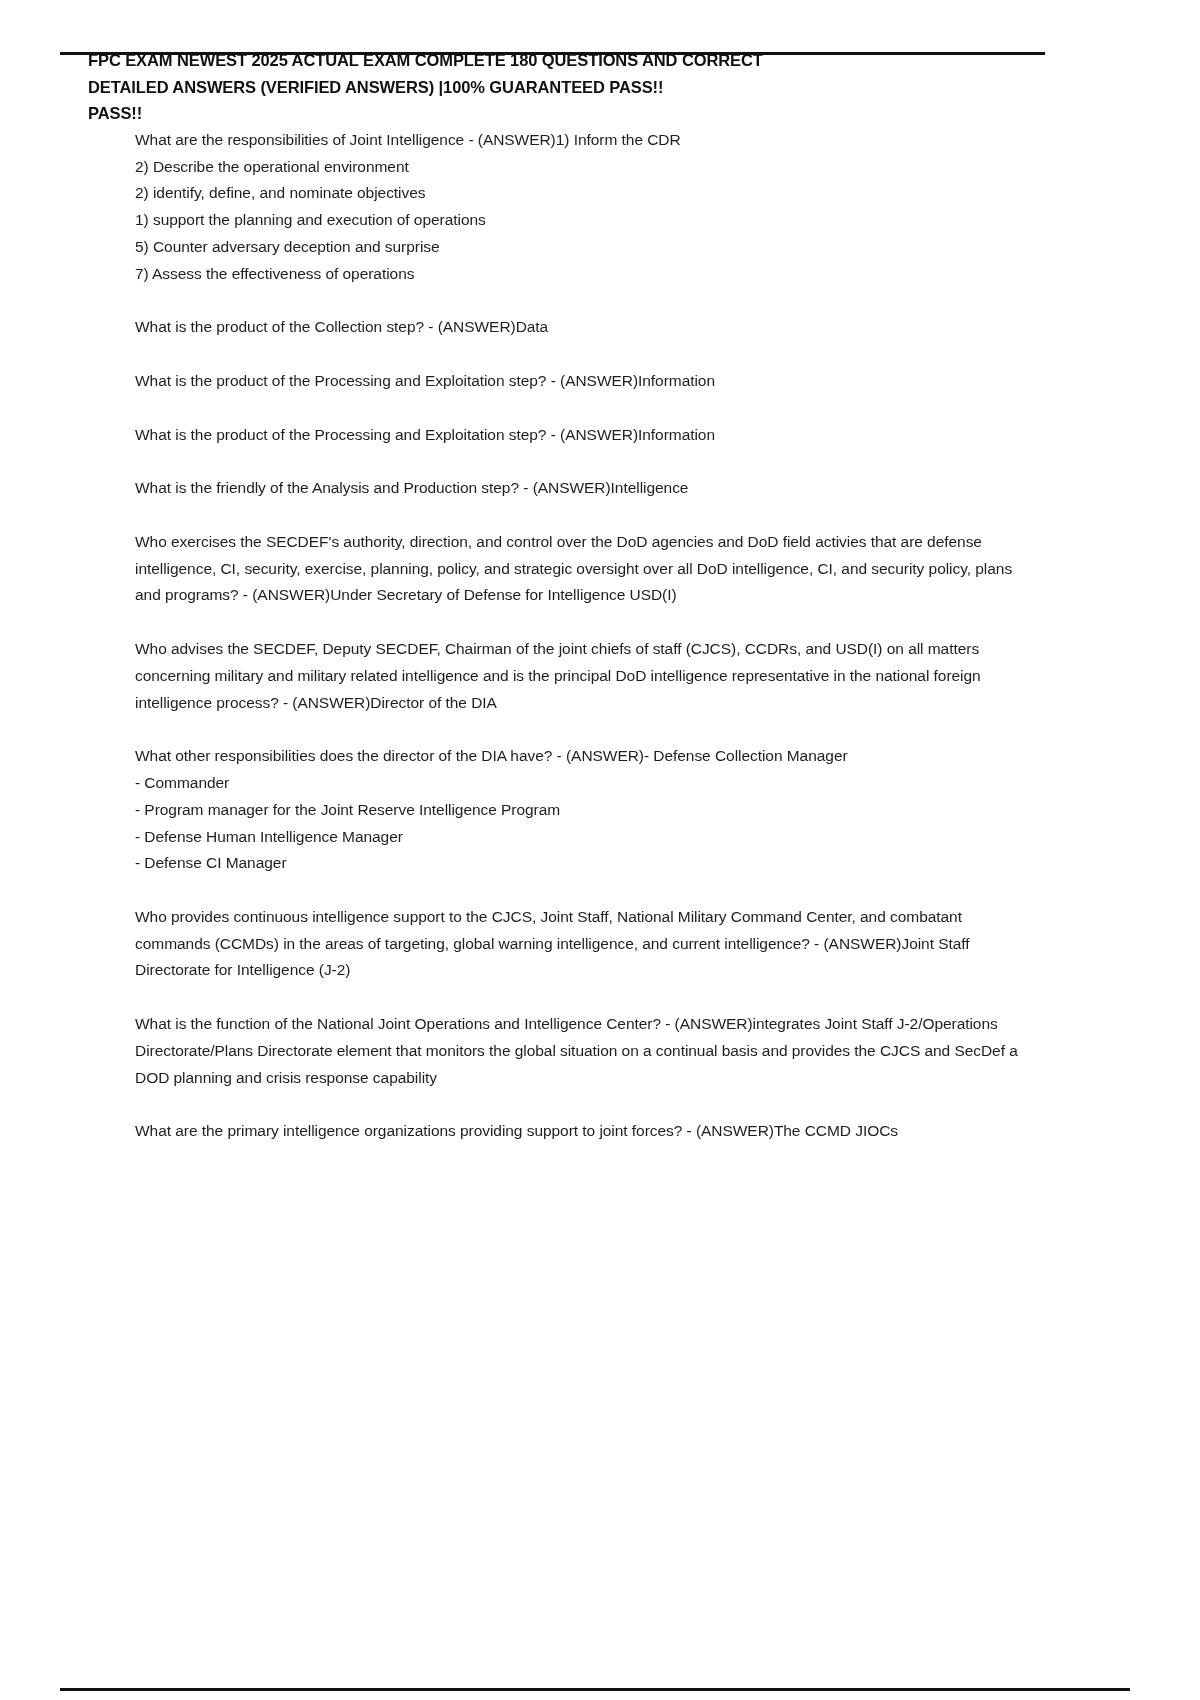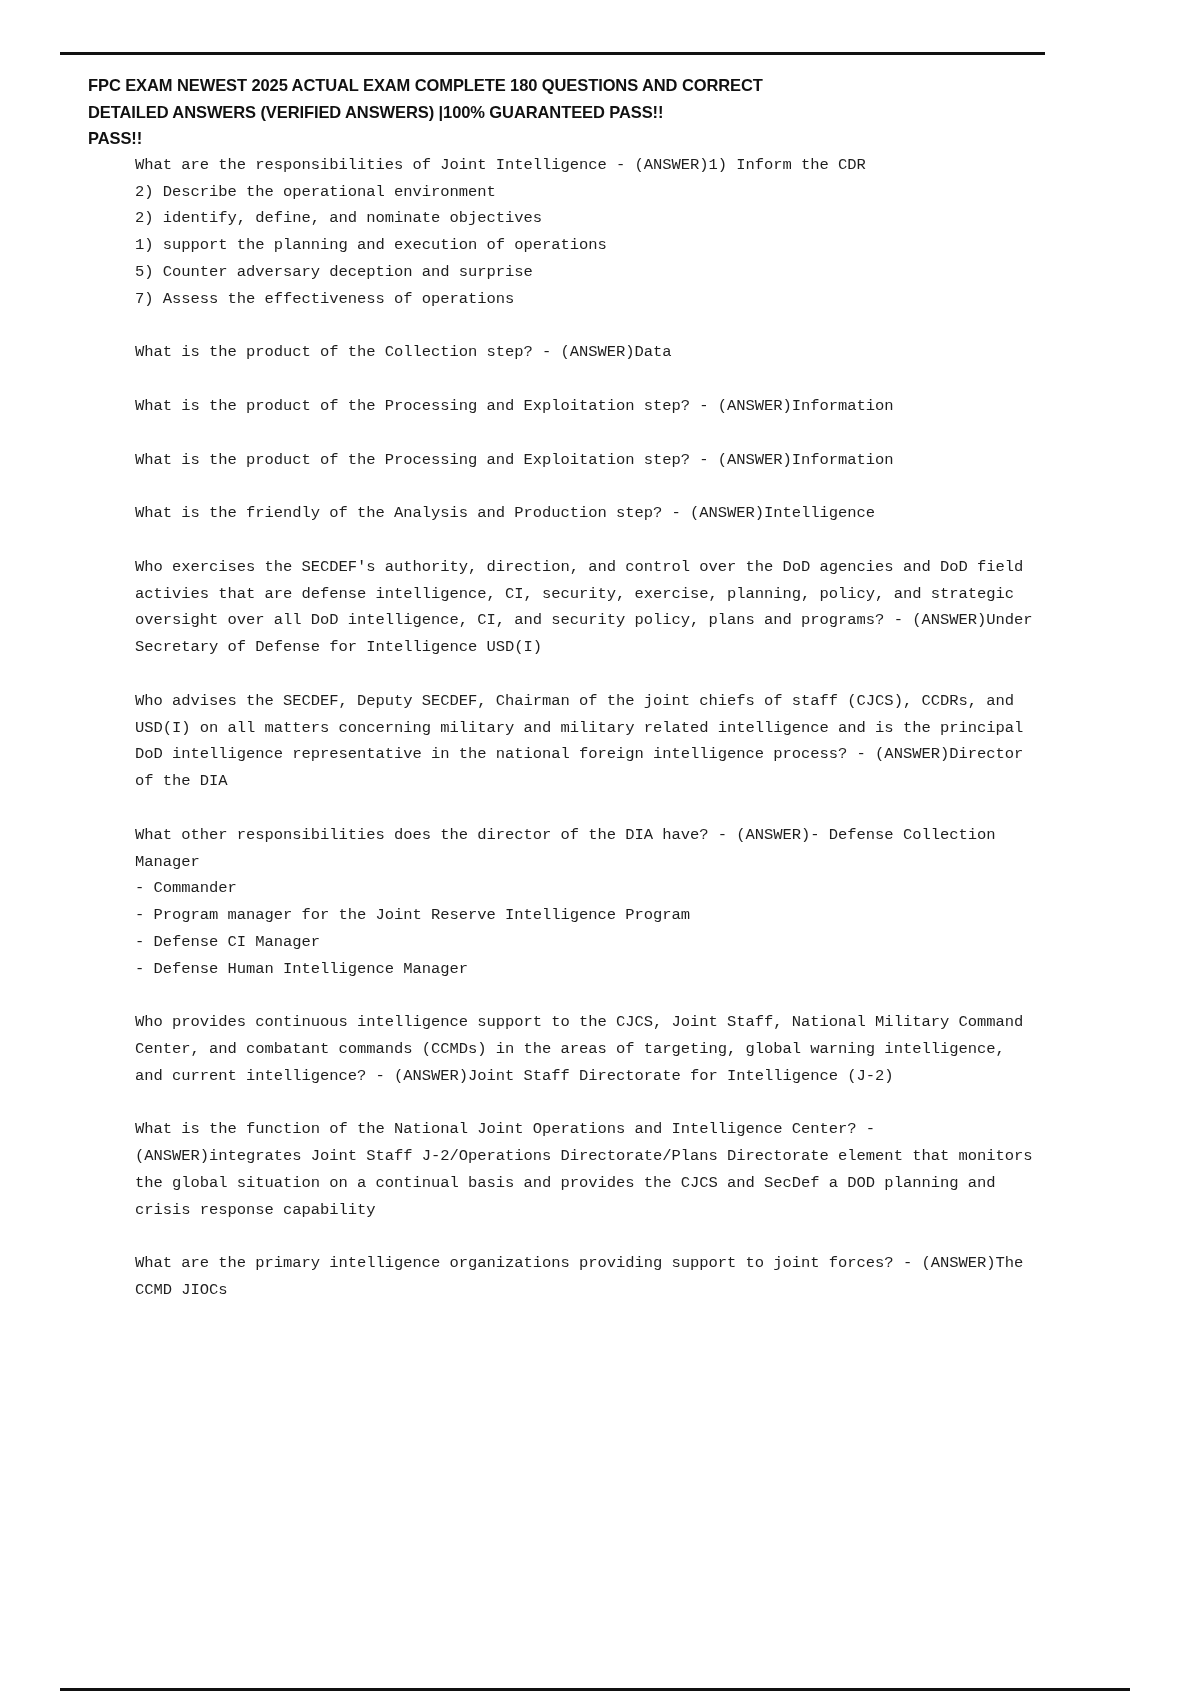--- a/index.html
+++ b/index.html
@@ -34,21 +34,21 @@
     position: absolute;
     left: 60px;
     top: 1688px;
     width: 1070px;
     height: 3px;
     background: #111111;
   }
   .content {
     position: absolute;
     left: 88px;
-    top: 72px;
+    top: 47px;
     width: 1000px;
   }
   .doc-title {
     font-size: 16.5px;
     font-weight: bold;
     line-height: 26.6px;
     letter-spacing: -0.1px;
     color: #111111;
     width: 800px;
     margin: 0;
@@ -61,21 +61,20 @@
     margin-left: 47px;
     width: 905px;
     font-size: 15.5px;
     line-height: 26.8px;
     color: #1e1e1e;
     letter-spacing: -0.05px;
   }
   .qa {
     margin: 0;
     padding: 0;
-    font-family: Liberation Mono, monospace;
   }
   .qa p {
     margin: 0;
     padding: 0;
     text-indent: 0;
   }
   .qa-gap {
     height: 26.8px;
   }
   .tight-line {
@@ -143,22 +142,22 @@
       <div class="qa">
         <p class="tight-line">Who advises the SECDEF, Deputy SECDEF, Chairman of the joint chiefs of staff (CJCS), CCDRs, and USD(I) on all matters concerning military and military related intelligence and is the principal DoD intelligence representative in the national foreign intelligence process? - (ANSWER)Director of the DIA</p>
       </div>
 
       <div class="qa-gap"></div>
 
       <div class="qa">
         <p class="tight-line">What other responsibilities does the director of the DIA have? - (ANSWER)- Defense Collection Manager</p>
         <p>- Commander</p>
         <p>- Program manager for the Joint Reserve Intelligence Program</p>
+        <p>- Defense Human Intelligence Manager</p>
         <p>- Defense CI Manager</p>
-        <p>- Defense Human Intelligence Manager</p>
       </div>
 
       <div class="qa-gap"></div>
 
       <div class="qa">
         <p class="tight-line">Who provides continuous intelligence support to the CJCS, Joint Staff, National Military Command Center, and combatant commands (CCMDs) in the areas of targeting, global warning intelligence, and current intelligence? - (ANSWER)Joint Staff Directorate for Intelligence (J-2)</p>
       </div>
 
       <div class="qa-gap"></div>
 

